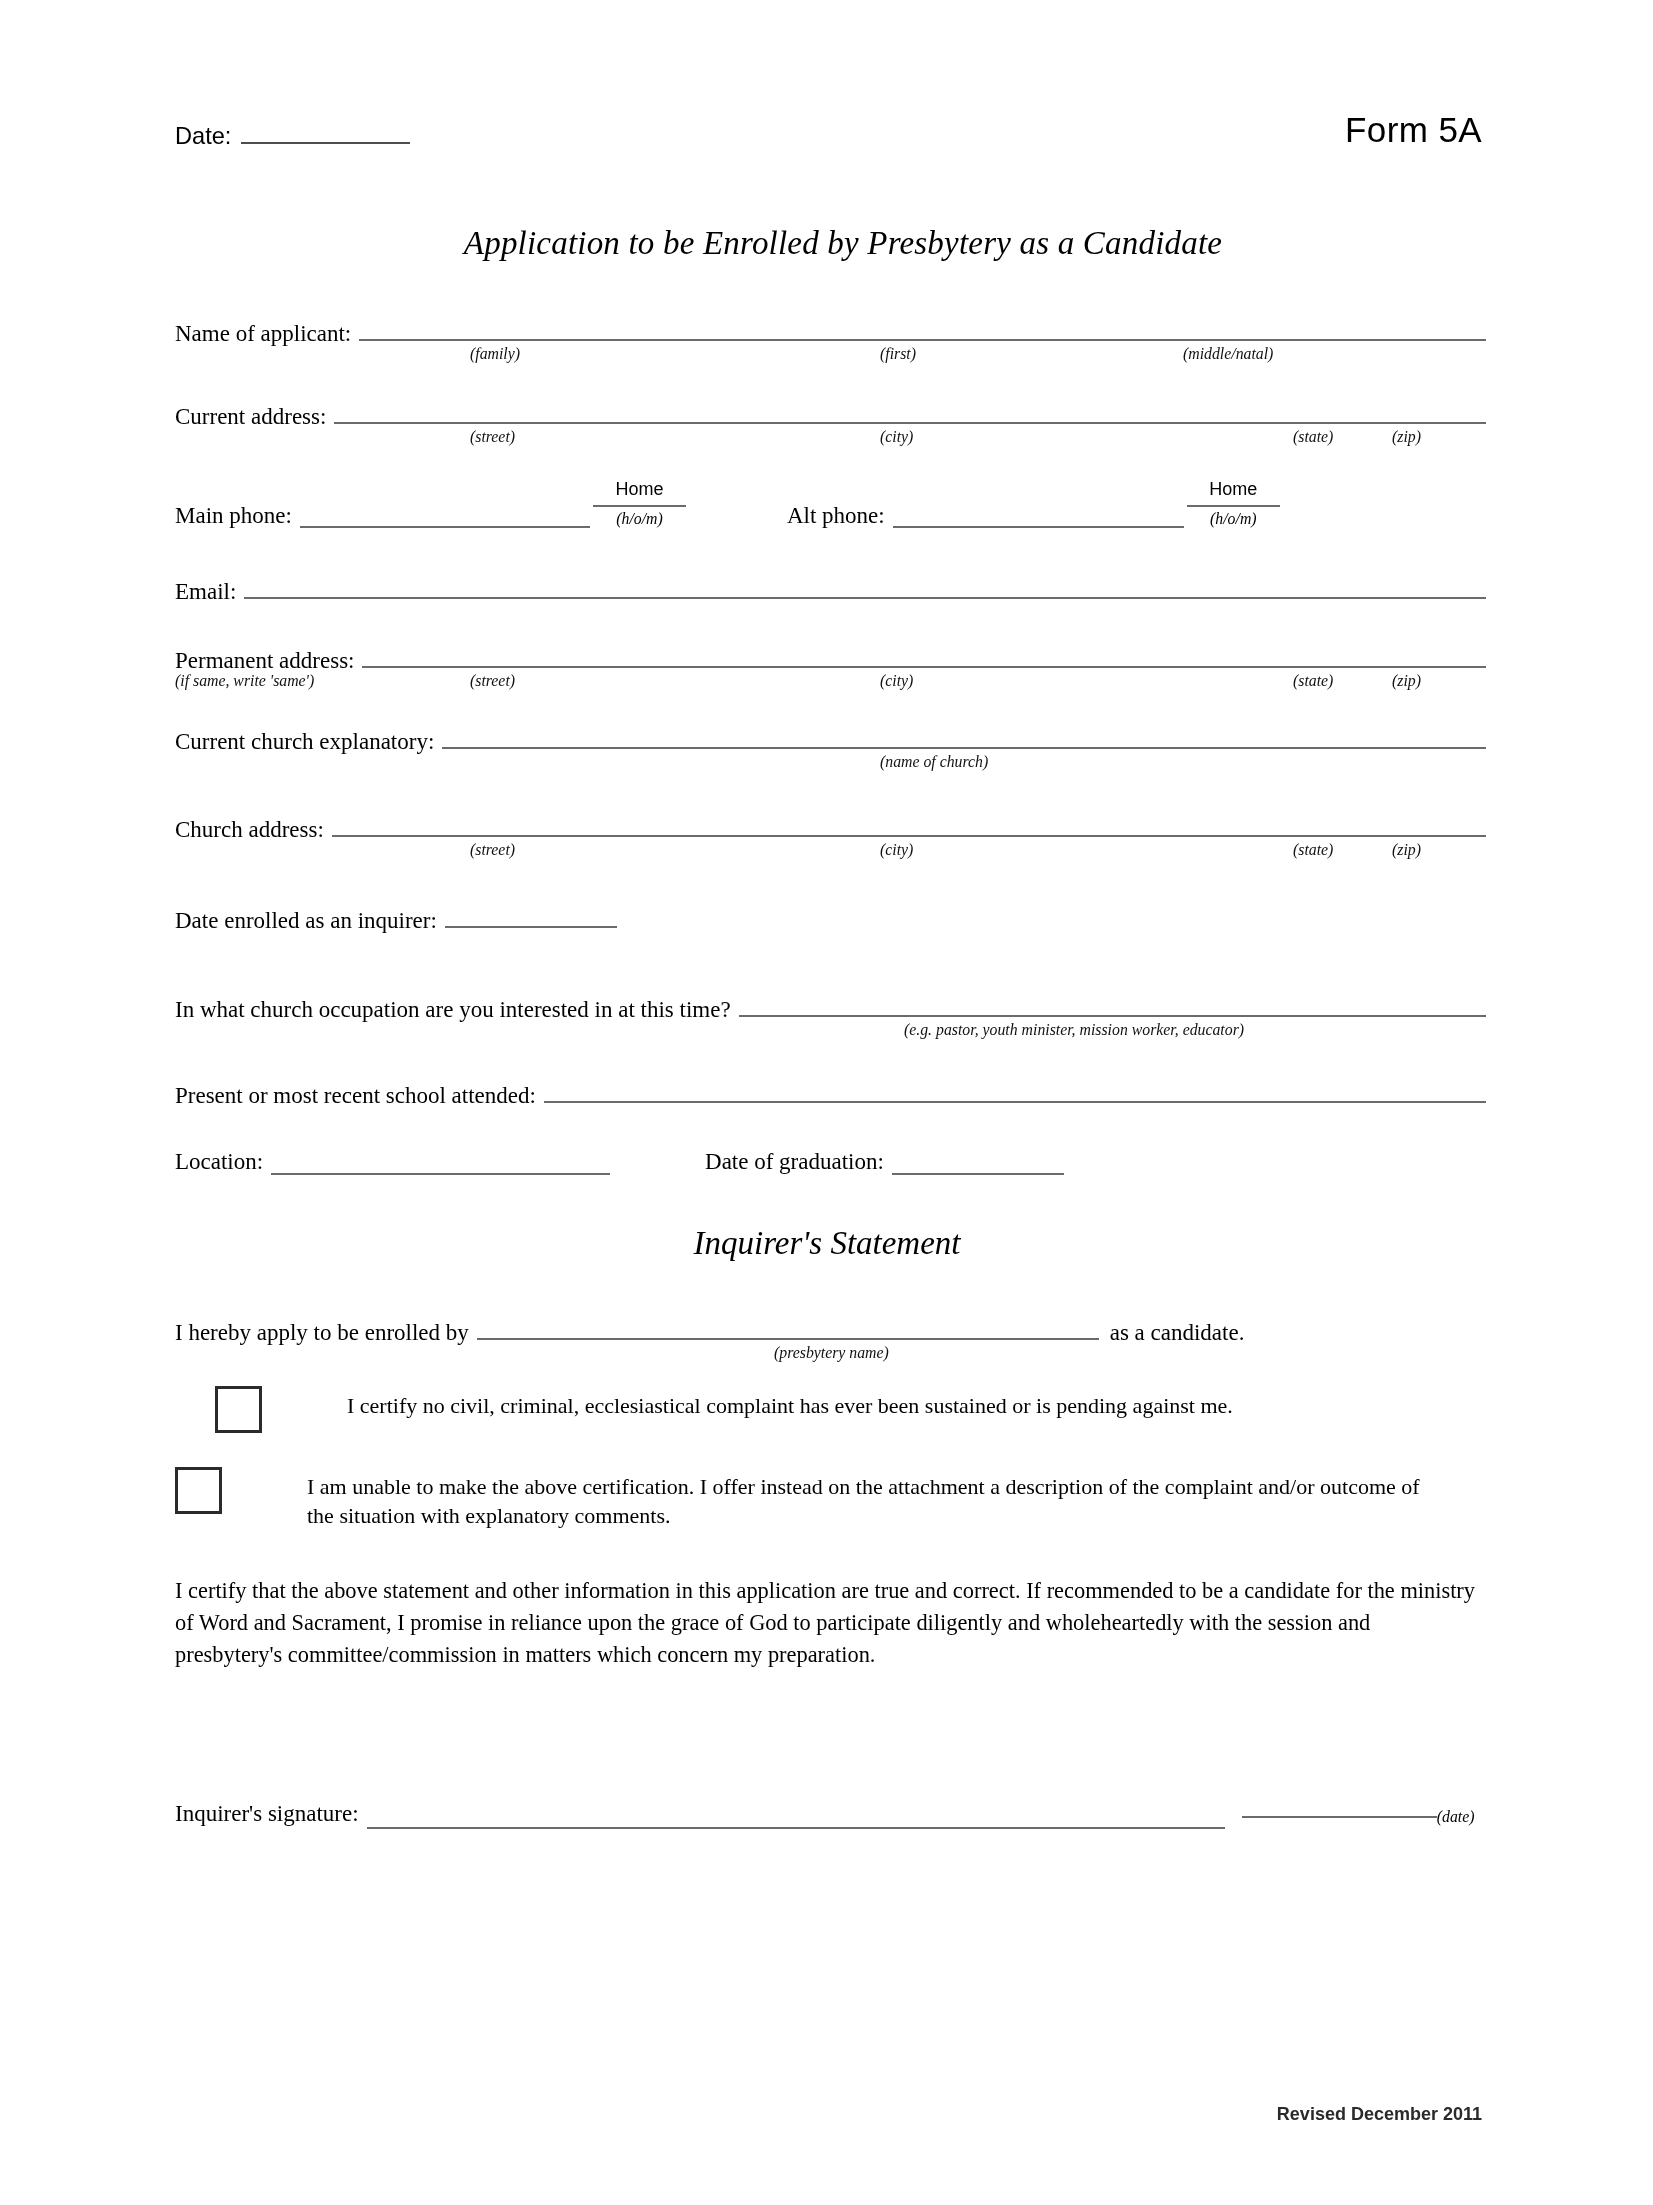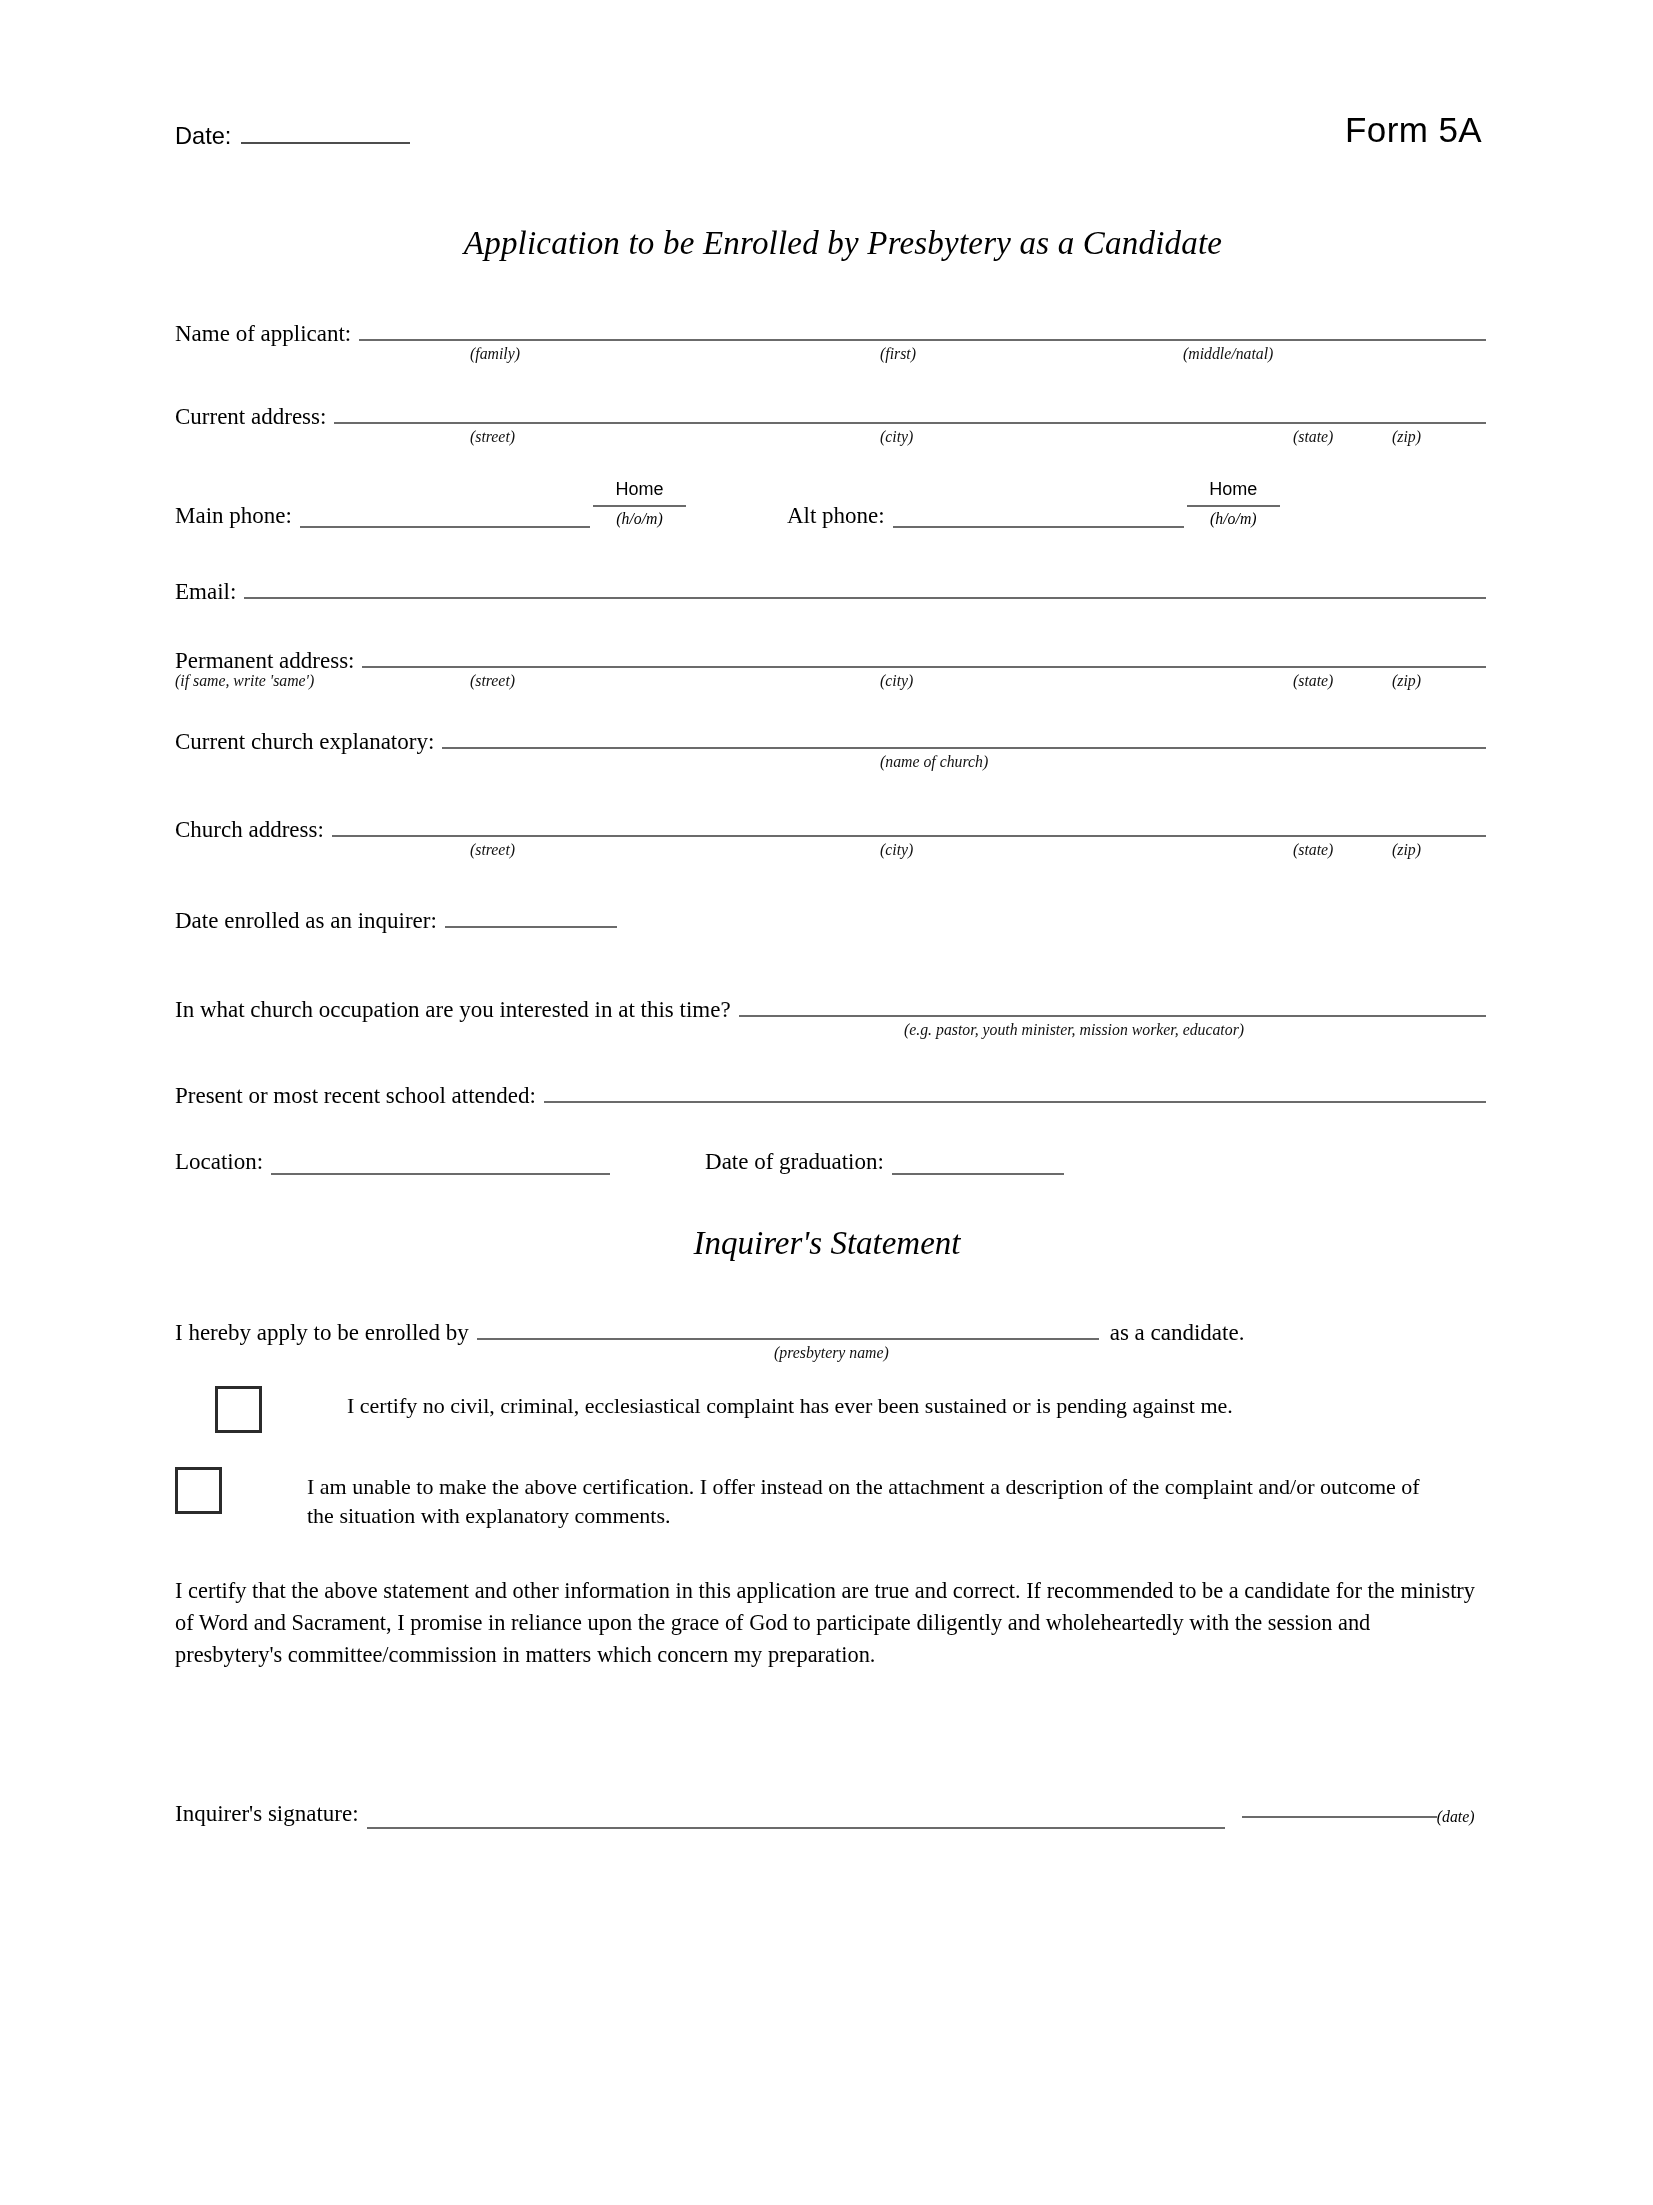--- a/index.html
+++ b/index.html
@@ -359,15 +359,16 @@
 
   <div class="phone-wrap" style="top:1802px;">
     <span class="lab">Inquirer's signature:</span>
     <span class="phone-rule" style="width:858px;"></span>
     <span style="display:flex; flex-direction:row; align-items:center; margin-left:17.3px;">
       <span class="home-rule" style="width:195px;"></span>
       <span class="home-sub">(date)</span>
     </span>
   </div>
 
+  <div class="footer" style="top:2104px;">Revised December 2011</div>
 
 </div>
 
 
 </body></html>

